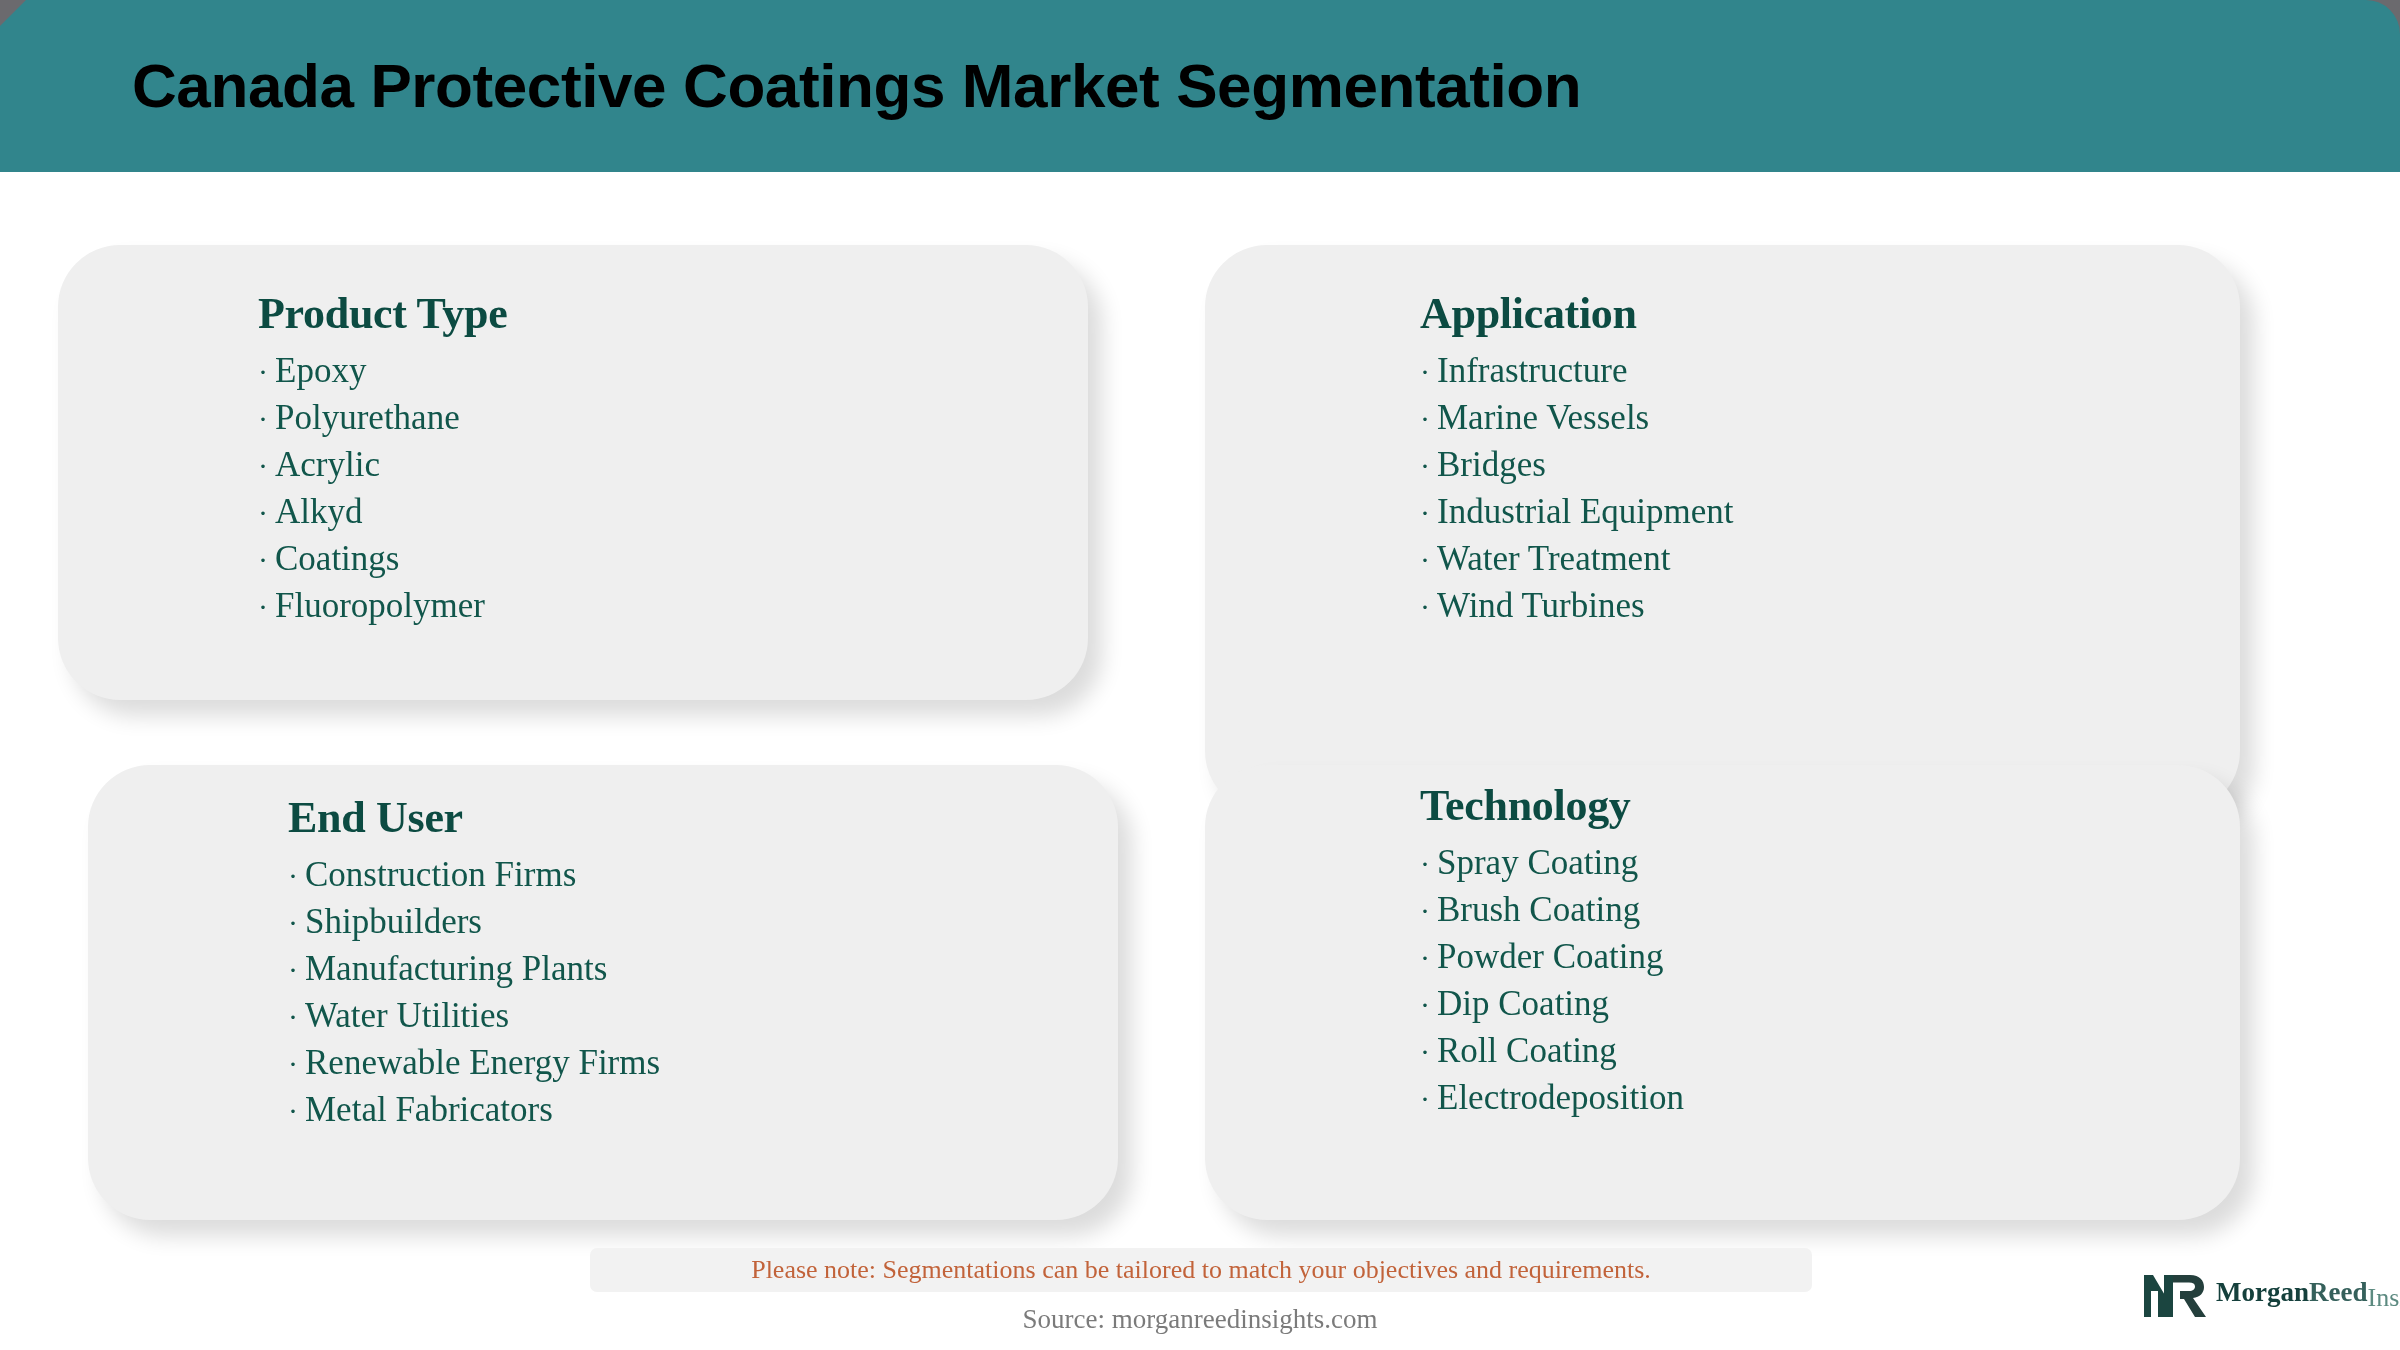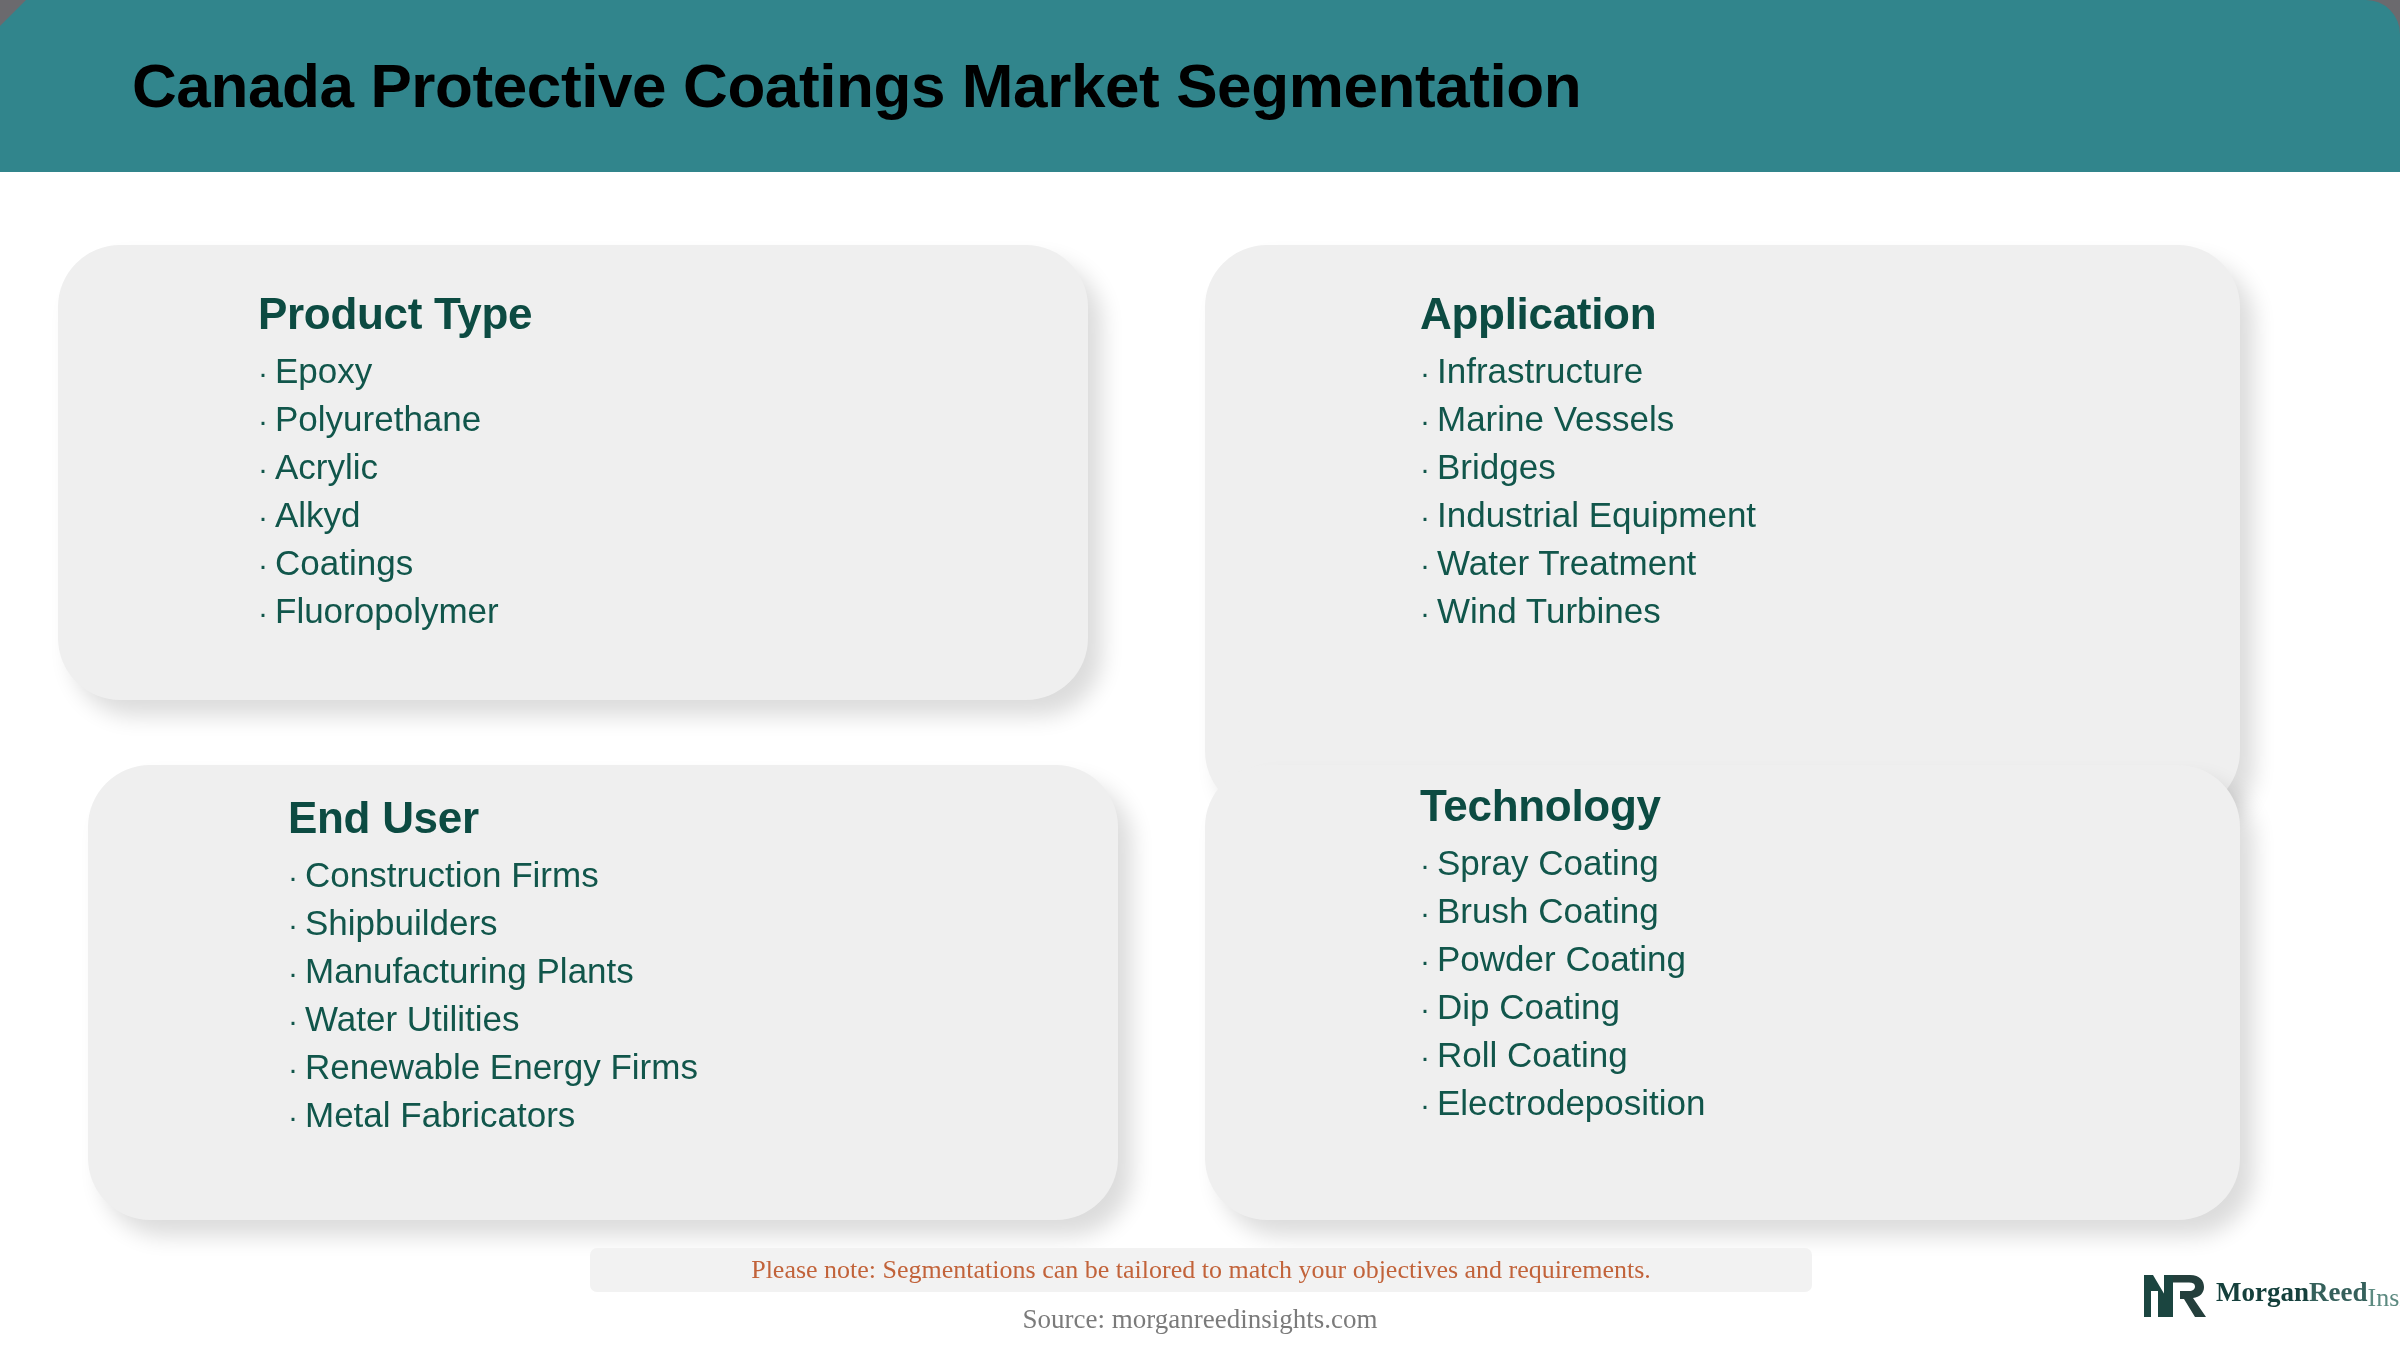--- a/index.html
+++ b/index.html
@@ -61,20 +61,21 @@
     width: 2400px;
     height: 1060px;
   }
   .card {
     position: absolute;
     background: #EFEFEF;
     border-radius: 62px;
     box-shadow: 14px 16px 22px rgba(0,0,0,0.14);
     box-sizing: border-box;
     padding: 15px;
+    font-family: Liberation Serif, serif;
   }
   .card.c0 { left: 58px;   top: 73px;  width: 1030px; height: 455px; }
   .card.c1 { left: 1205px; top: 73px;  width: 1035px; height: 568px; }
   .card.c2 { left: 76px;   top: 593px; width: 1030px; height: 455px; margin-left: 12px; }
   .card.c3 { left: 1205px; top: 593px; width: 1035px; height: 455px; }
 
   .card-inner {
     position: absolute;
     left: 200px;
     top: 44px;

